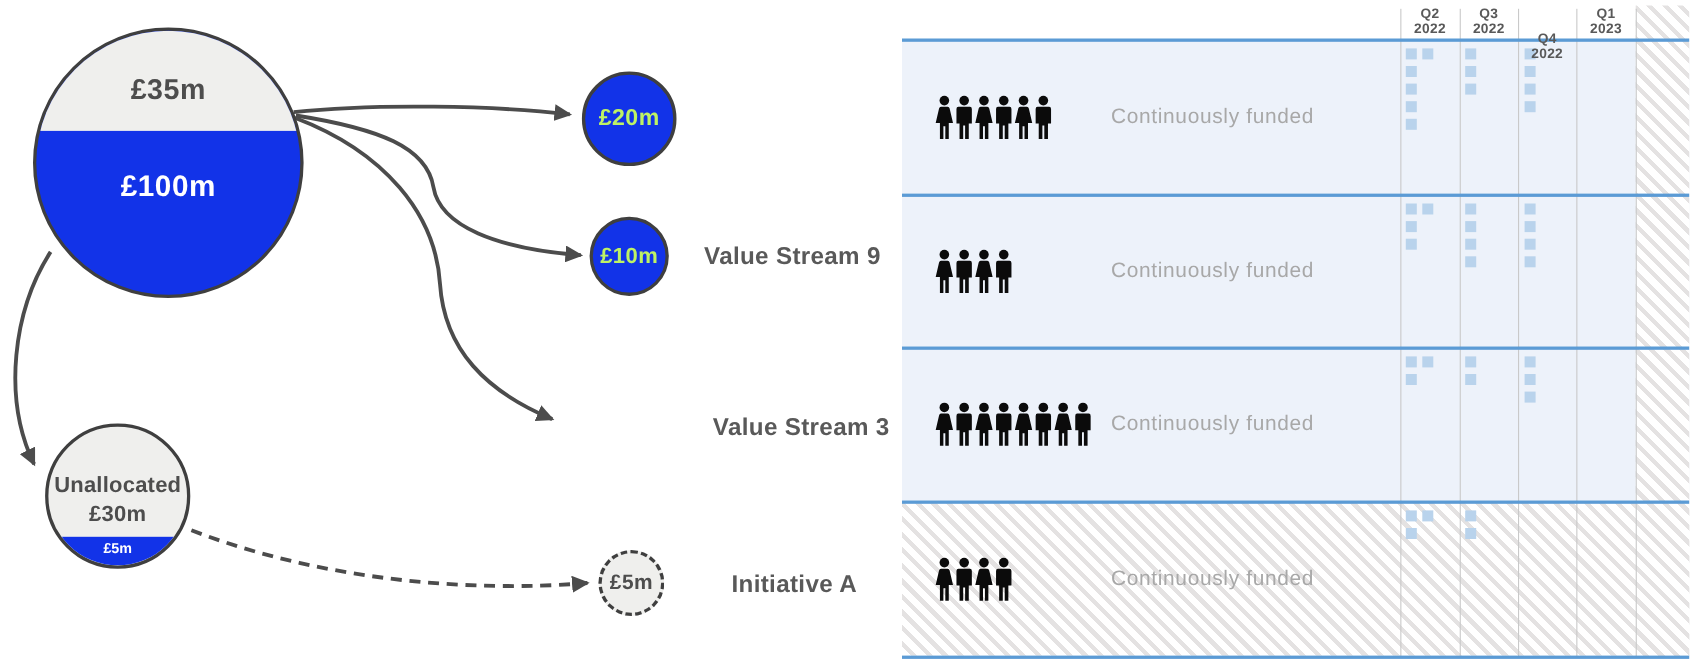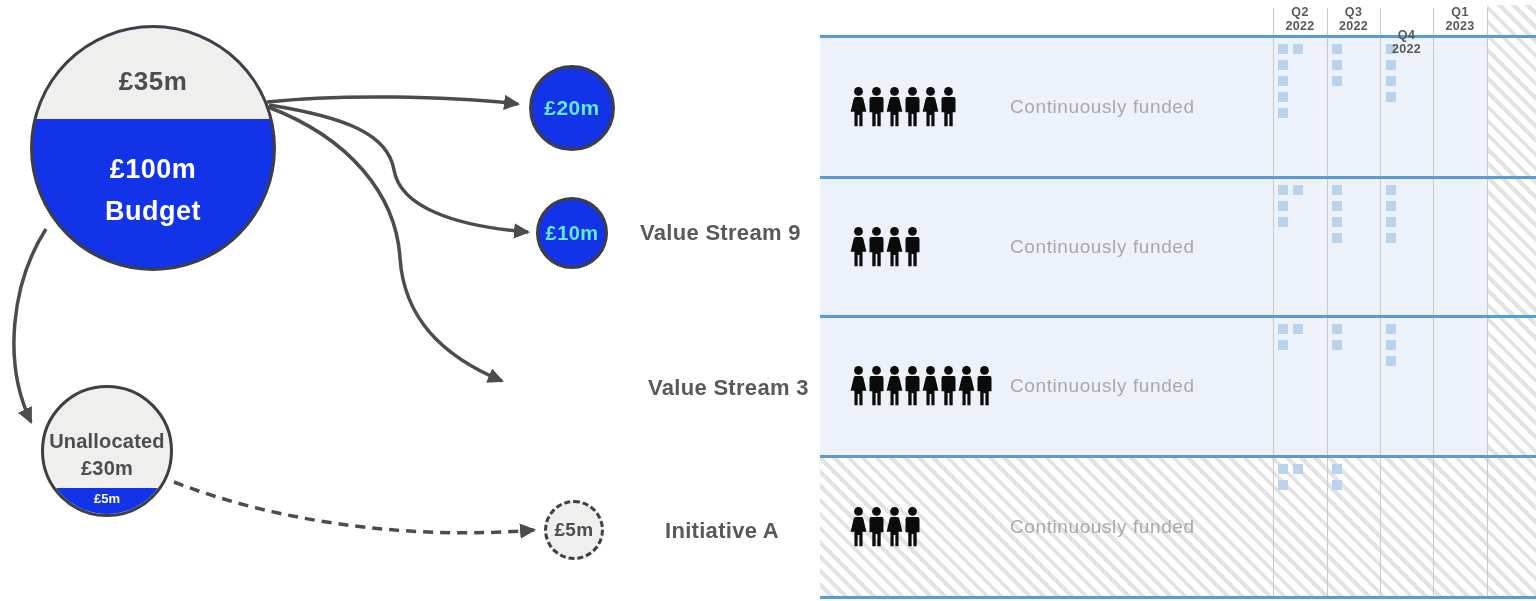--- a/index.html
+++ b/index.html
@@ -33,21 +33,21 @@
             font-size:27px;font-weight:bold;color:#fff;letter-spacing:.5px;}
   .mc-label{position:absolute;left:0;right:0;top:168px;text-align:center;
             font-size:27px;font-weight:bold;color:#fff;letter-spacing:.5px;}
   .unalloc-circle{left:41px;top:385px;width:132px;height:132px;background:var(--c-grayfill);}
   .uc-text{position:absolute;left:0;right:0;top:40px;text-align:center;
            font-size:20px;font-weight:bold;color:var(--c-dark);line-height:27px;letter-spacing:.2px;}
   .uc-strip{position:absolute;left:0;right:0;bottom:0;height:26px;background:var(--c-blue);
             display:flex;align-items:flex-start;justify-content:center;}
   .uc-strip span{font-size:13px;font-weight:bold;color:#fff;margin-top:3px;}
   .alloc{display:flex;align-items:center;justify-content:center;
-         font-weight:bold;color:#5eead4;letter-spacing:.4px;}
+         font-weight:bold;color:#bef264;letter-spacing:.4px;}
   .alloc.c1{left:529px;top:65px;width:86px;height:86px;font-size:21px;}
   .alloc.c2{left:536px;top:197px;width:72px;height:72px;font-size:20px;}
   .alloc.c3{left:510px;top:323px;width:128px;height:128px;font-size:21px;}
   .alloc.c4{left:544px;top:500px;width:60px;height:60px;font-size:19px;
             background:var(--c-grayfill);border:3px dashed var(--c-outline);color:var(--c-dark);}
   .stream-label{position:absolute;left:640px;transform:translateY(-50%);
                 font-size:22px;font-weight:bold;color:var(--c-mid);letter-spacing:.3px;white-space:nowrap;}
   .stream-label.l1{top:108px;}
   .stream-label.l2{top:233px;}
   .stream-label.l3{top:388px;left:648px;}
@@ -86,21 +86,20 @@
       <path d="M268,107 C350,138 396,195 400,258 C404,318 442,356 502,381" stroke="#4c4c4c" stroke-width="3.5" marker-end="url(#ah)"></path>
       <path d="M46,229 C12,282 2,362 31,422" stroke="#4c4c4c" stroke-width="3.5" marker-end="url(#ah)"></path>
       <path d="M174,482 C290,527 425,539 534,530" stroke="#4c4c4c" stroke-width="3.5" stroke-dasharray="10 7" marker-end="url(#ah)"></path>
     </svg>
 
     <div class="circle main-circle">
       <div class="mc-cap">
         <span>£35m</span>
       </div>
       <div class="mc-value">£100m</div>
-      <div class="mc-label">Budget</div>
     </div>
 
     <div class="circle unalloc-circle">
       <div class="uc-text">
         <div>Unallocated</div>
         <div>£30m</div>
       </div>
       <div class="uc-strip">
         <span>£5m</span>
       </div>

